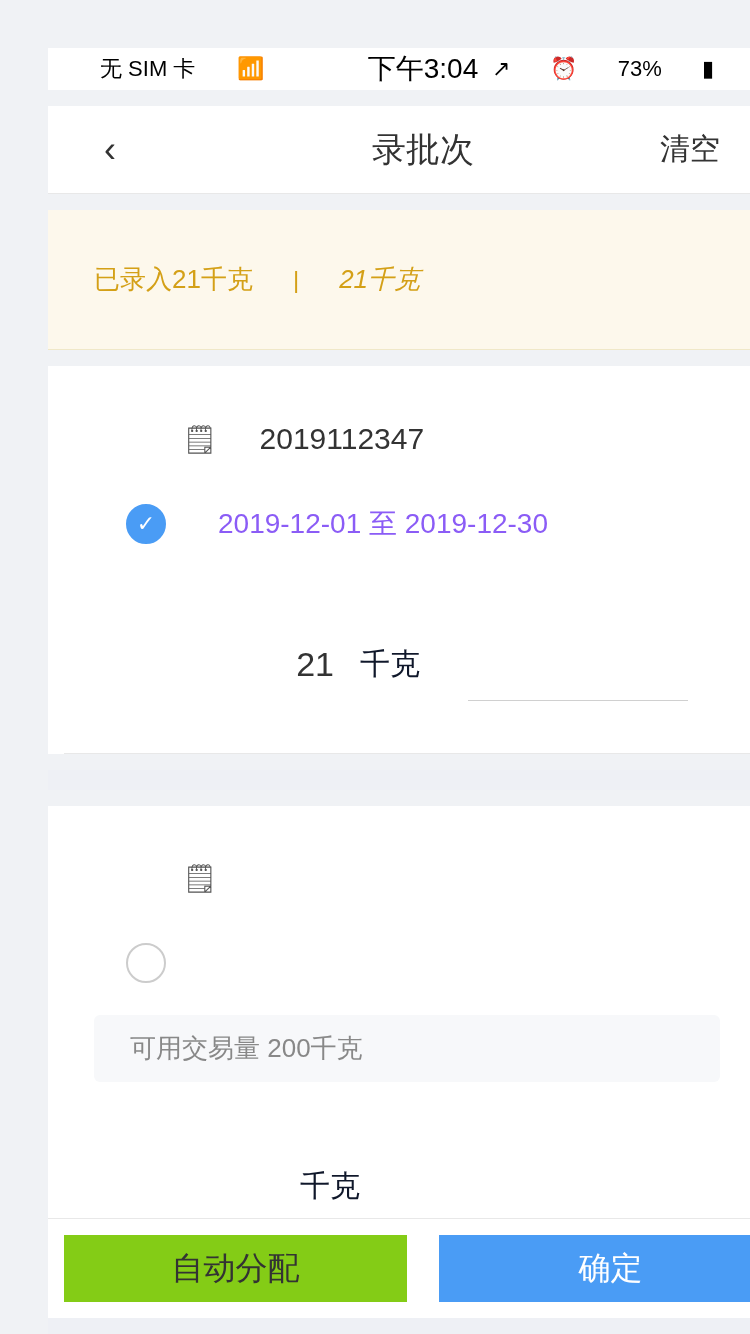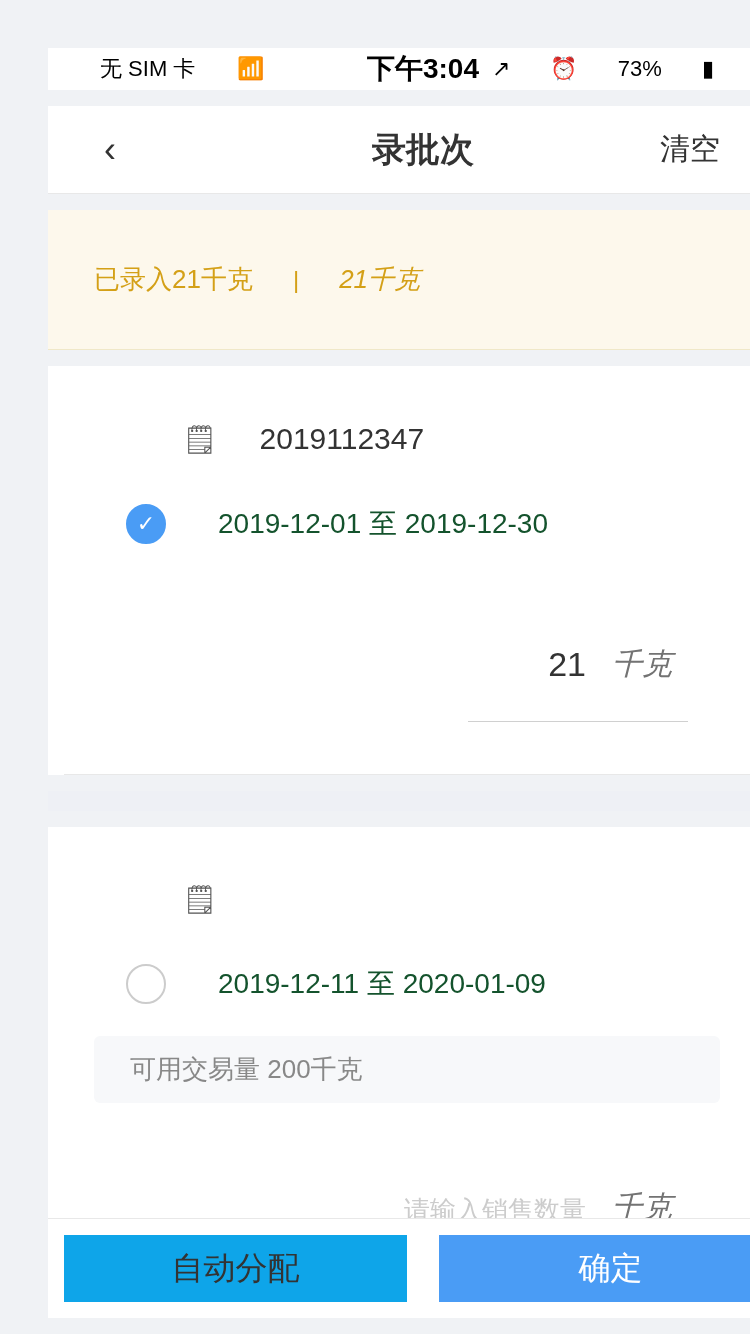--- a/index.html
+++ b/index.html
@@ -28,21 +28,21 @@
       color: #000;
     }
     .status-left {
       display: flex;
       align-items: center;
       gap: 10px;
       font-size: 22px;
     }
     .status-center {
       font-size: 28px;
-      font-weight: 700;
+      font-weight: 400;
       position: absolute;
       left: 50%;
       transform: translateX(-50%);
     }
     .status-right {
       display: flex;
       align-items: center;
       gap: 8px;
       font-size: 22px;
     }
@@ -59,21 +59,21 @@
       border-bottom: 1px solid #e8e8e8;
     }
     .nav-back {
       font-size: 36px;
       color: #333;
       cursor: pointer;
       padding: 10px;
     }
     .nav-title {
       font-size: 34px;
-      font-weight: 700;
+      font-weight: 400;
       color: #333;
       position: absolute;
       left: 50%;
       transform: translateX(-50%);
     }
     .nav-action {
       font-size: 30px;
       color: #333;
       cursor: pointer;
     }
@@ -144,21 +144,21 @@
     .radio-btn.selected {
       background: #4a9cf5;
       border-color: #4a9cf5;
     }
     .radio-check {
       color: #fff;
       font-size: 22px;
     }
     .batch-date {
       font-size: 28px;
-      color: #14532d;
+      color: #8b5cf6;
     }
     .availability-row {
       background: #f7f8fa;
       margin: 0 0 0 0;
       padding: 16px 20px;
       border-radius: 6px;
       margin-bottom: 16px;
     }
     .availability-text {
       font-size: 26px;
@@ -182,23 +182,22 @@
       text-align: right;
       width: 120px;
       background: transparent;
     }
     .quantity-input::placeholder {
       color: #ccc;
       font-size: 26px;
     }
     .quantity-unit {
       font-size: 30px;
-      color: #737373;
+      color: #0f172a;
       margin-left: 10px;
-      font-style: italic;
     }
 
     
     .section-divider {
       height: 20px;
       background: #eef0f5;
     }
 
     
     .empty-area {
@@ -217,41 +216,40 @@
       background: #fff;
       border-top: 1px solid #e8e8e8;
     }
     .btn-auto {
       flex: 1;
       display: flex;
       align-items: center;
       justify-content: center;
       font-size: 32px;
       color: #333;
-      background: #0ea5e9;
+      background: #84cc16;
       cursor: pointer;
       border: none;
     }
     .btn-confirm {
       flex: 1;
       display: flex;
       align-items: center;
       justify-content: center;
       font-size: 32px;
       color: #fff;
       background: #4a9cf5;
       cursor: pointer;
       border: none;
       font-family: Liberation Serif, serif;
     }
 
     .quantity-wrapper {
       position: relative;
       display: flex;
-      flex-direction: column;
       align-items: flex-end;
     }
     .input-underline {
       width: 220px;
       height: 1px;
       background: #d0d0d0;
       margin-top: 4px;
     }
   </style>
 </head>
@@ -312,31 +310,29 @@
 
 <div class="batch-card">
   <div class="batch-card-inner">
     <div class="batch-id-row">
       <span class="batch-icon">🗒</span>
     </div>
     <div class="batch-date-row">
       <div class="radio-btn">
         <span class="radio-check"></span>
       </div>
-      <span class="batch-date">2019-12-11 至 2020-01-09</span>
     </div>
     <div class="availability-row">
       <span class="availability-text">可用交易量 200千克</span>
     </div>
   </div>
 
   <div class="quantity-row">
     <div class="quantity-wrapper">
       <div style="display:flex;align-items:center;justify-content:flex-end;">
-        <input type="text" class="quantity-input" placeholder="请输入销售数量" style="width: 220px;">
         <span class="quantity-unit">千克</span>
       </div>
       <div class="input-underline" style="width:280px;"></div>
     </div>
   </div>
 </div>
 
 <div class="empty-area"></div>
 
 <div class="bottom-bar">

